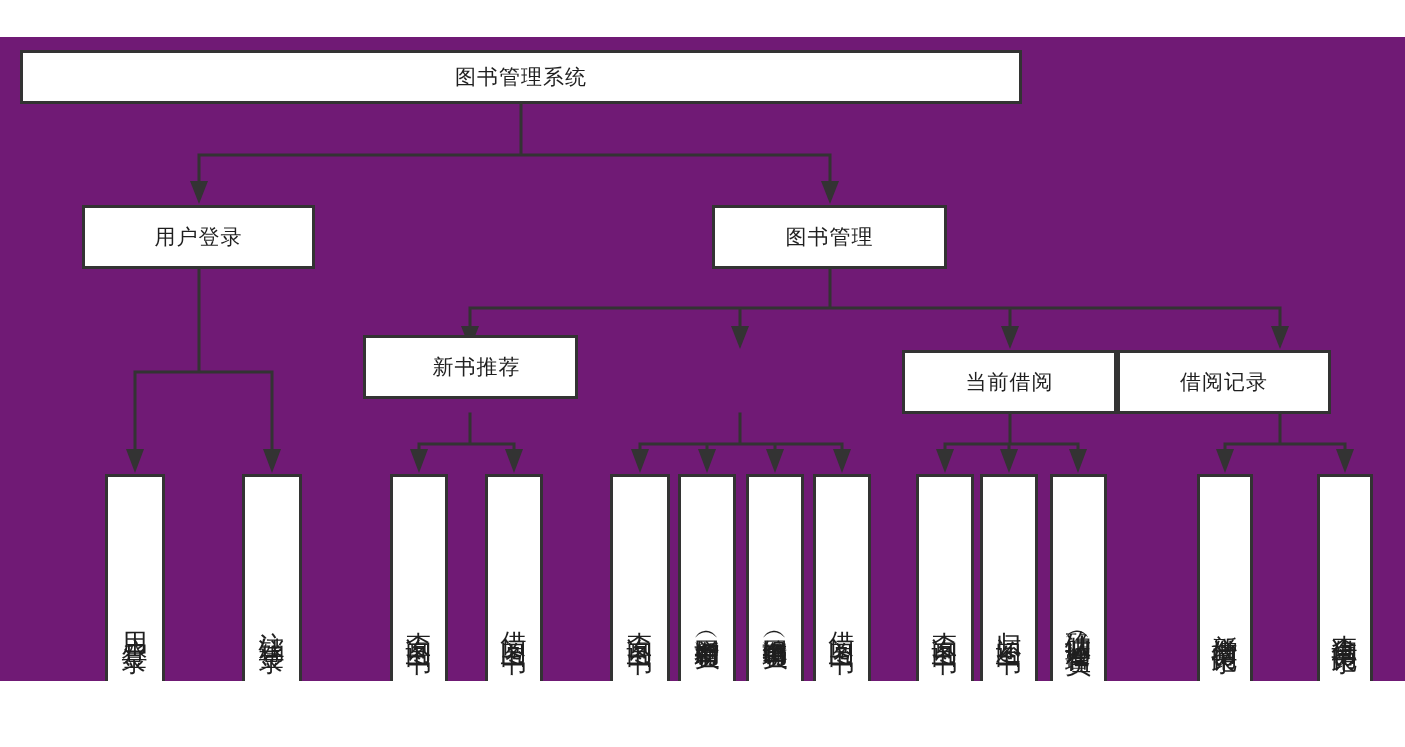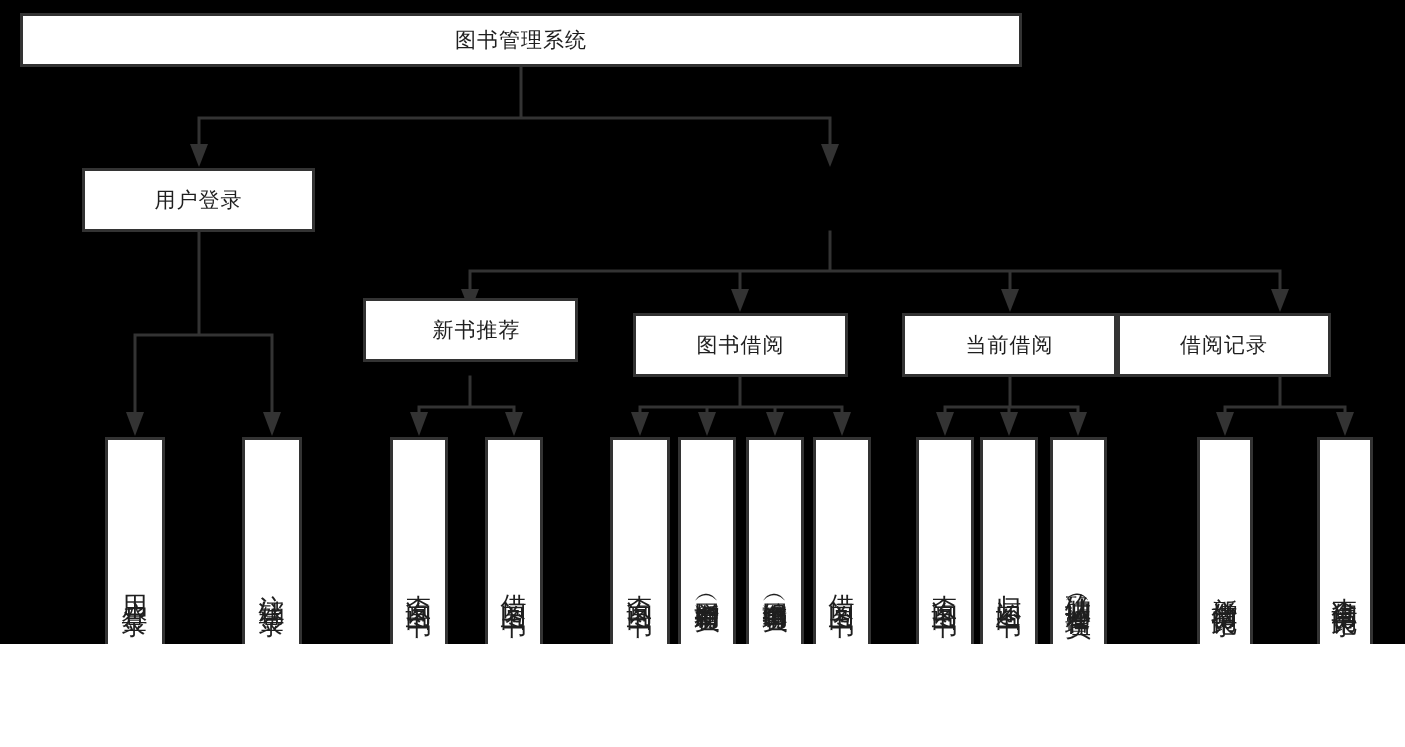--- a/index.html
+++ b/index.html
@@ -1,18 +1,18 @@
 <!DOCTYPE html>
 <html><head>
 <meta charset="utf-8">
 <style>
   html,body{margin:0;padding:0;background:#ffffff;}
   .canvas{
-    position:relative;width:1405px;height:644px;background:#000000;
-    font-family:"Liberation Sans",sans-serif;overflow:hidden;
+    position:relative;width:1405px;height:644px;background:#701a75;
+    font-family:"Liberation Sans",sans-serif;overflow:hidden;margin-top:37px;
   }
   .wires{position:absolute;left:0;top:0;width:1405px;height:747px;}
   .wires path{stroke:#333333;stroke-width:3;fill:none;stroke-linecap:square;}
   .wires polygon{fill:#333333;stroke:none;}
   .box{
     position:absolute;box-sizing:border-box;border:3px solid #333333;background:#ffffff;
     display:flex;align-items:center;justify-content:center;
   }
   .hlbl{font-size:21px;color:#1f1f1f;letter-spacing:1px;white-space:nowrap;}
   .leaf{top:437px;height:298px;}
@@ -76,26 +76,26 @@
     </g>
   </svg>
 
   <div class="box" style="left:20px;top:13px;width:1002px;height:54px;">
     <span class="hlbl">图书管理系统</span>
   </div>
 
   <div class="box" style="left:82px;top:168px;width:233px;height:64px;">
     <span class="hlbl">用户登录</span>
   </div>
+  <div class="box" style="left:712px;top:168px;width:235px;height:64px;">
+    <span class="hlbl">图书管理</span>
+  </div>
 
   <div class="box" style="left:363px;top:298px;width:215px;height:64px;padding-left:12px;">
     <span class="hlbl">新书推荐</span>
-  </div>
-  <div class="box" style="left:633px;top:313px;width:215px;height:64px;">
-    <span class="hlbl">图书借阅</span>
   </div>
   <div class="box" style="left:902px;top:313px;width:215px;height:64px;text-align:center;">
     <span class="hlbl">当前借阅</span>
   </div>
   <div class="box" style="left:1117px;top:313px;width:214px;height:64px;">
     <span class="hlbl">借阅记录</span>
   </div>
 
   <div class="box leaf" style="left:105px;width:60px;">
     <span class="vlbl short">用户登录</span>

